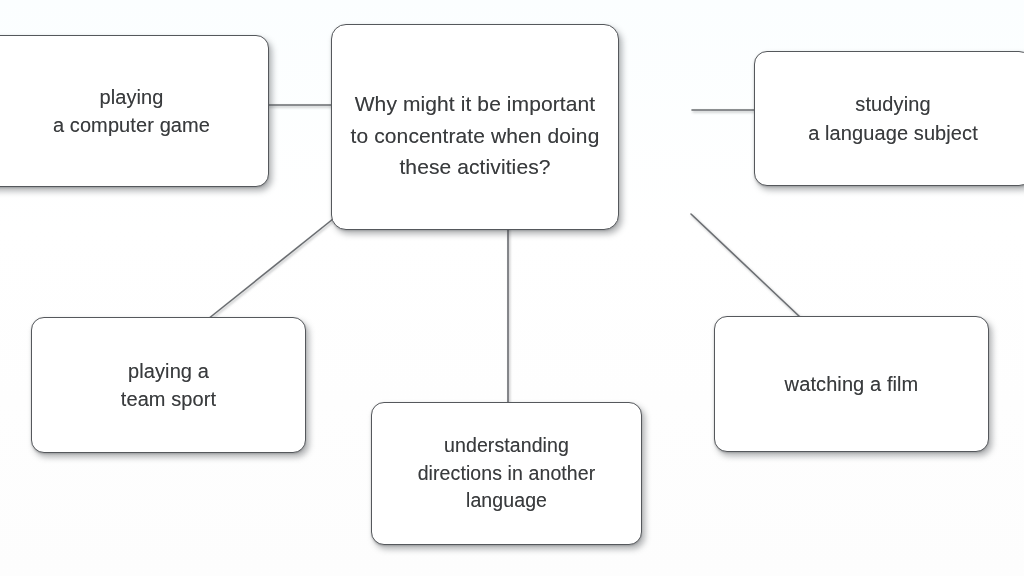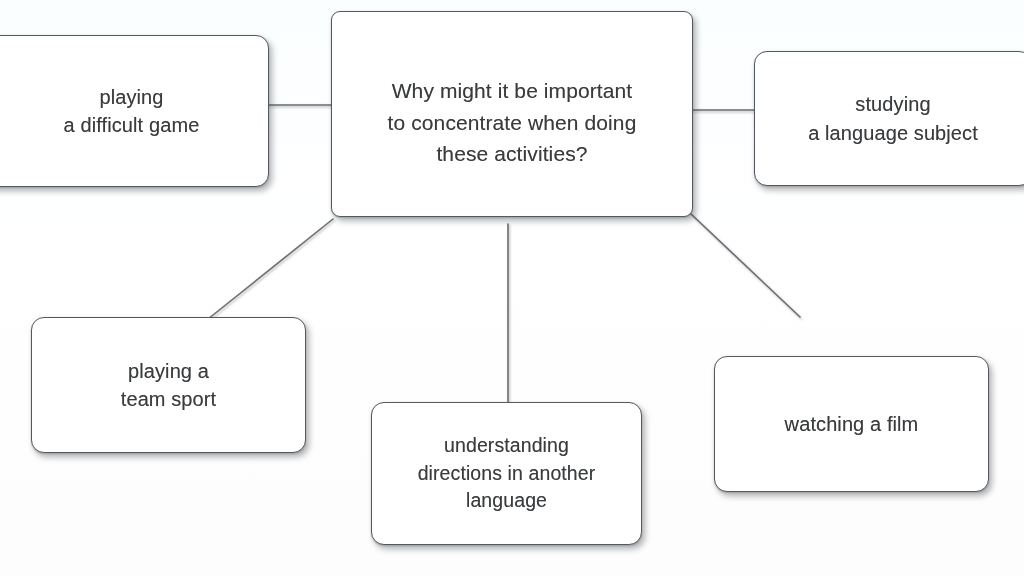--- a/index.html
+++ b/index.html
@@ -48,24 +48,24 @@
     color: #393b3d;
     font-size: 20px;
     line-height: 1.42;
     letter-spacing: 0.1px;
     white-space: pre-line;
     text-shadow: 0 0 0.6px rgba(90, 92, 96, 0.55);
   }
   
   #node-center {
     left: 331px;
-    top: 11px;
-    width: 362px;
+    top: 24px;
+    width: 288px;
     height: 206px;
-    border-radius: 9px;
+    border-radius: 15px;
     align-items: flex-start;
   }
   #node-center .node-label {
     font-size: 21px;
     line-height: 1.5;
     padding-top: 63px;
   }
   
   #node-computer-game {
     left: -30px;
@@ -99,21 +99,20 @@
   }
   #node-directions .node-label {
     font-size: 19.5px;
   }
   
   #node-watching-film {
     left: 714px;
     top: 316px;
     width: 275px;
     height: 136px;
-    margin-top: 40px;
   }
 </style>
 </head>
 <body>
 
 <div id="canvas">
 
   <svg id="connectors" viewBox="0 0 1024 576" width="1024" height="576" xmlns="http://www.w3.org/2000/svg">
     <defs>
       <filter id="lineShadow" x="-20%" y="-20%" width="150%" height="150%">
@@ -130,21 +129,21 @@
   </svg>
 
   <div class="node" id="node-center">
     <span class="node-label">Why might it be important
 to concentrate when doing
 these activities?</span>
   </div>
 
   <div class="node" id="node-computer-game">
     <span class="node-label">playing
-a difficult game</span>
+a computer game</span>
   </div>
 
   <div class="node" id="node-difficult-subject">
     <span class="node-label">studying
 a language subject</span>
   </div>
 
   <div class="node" id="node-team-sport">
     <span class="node-label">playing a
 team sport</span>

